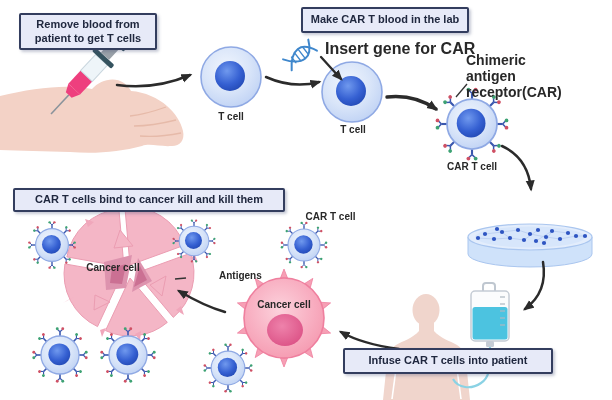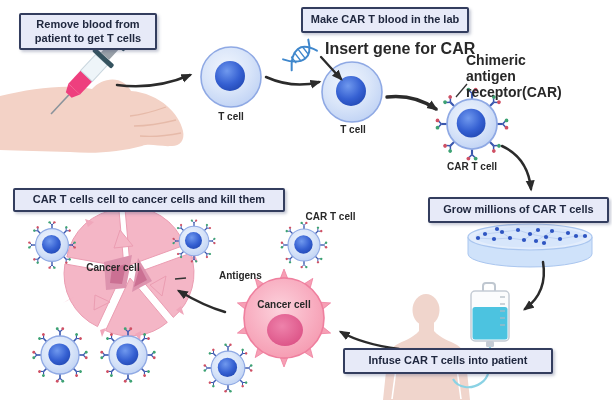--- a/index.html
+++ b/index.html
@@ -222,23 +222,22 @@
   <use href="#carTDef" transform="translate(52,245) scale(0.82)"></use>
   <use href="#carTDef" transform="translate(194,241) scale(0.74)"></use>
   <use href="#carTDef" transform="translate(304,245) scale(0.80)"></use>
   <use href="#carTDef" transform="translate(228,368) scale(0.84)"></use>
   <use href="#carTDef" transform="translate(60,355) scale(0.95)"></use>
   <use href="#carTDef" transform="translate(128,355) scale(0.95)"></use>
 </svg>
 
 <div class="lblbox" style="left:19px;top:13px;width:138px;height:37px;">Remove blood from patient to get T cells</div>
 <div class="lblbox" style="left:301px;top:7px;width:168px;height:26px;">Make CAR T blood in the lab</div>
-<div class="lblbox" style="left:428px;top:197px;width:181px;height:26px;">Grow millions of CAR T cells</div>
 <div class="lblbox" style="left:343px;top:348px;width:210px;height:26px;">Infuse CAR T cells into patient</div>
-<div class="lblbox" style="left:13px;top:188px;width:272px;height:24px;">CAR T cells cell to cancer cells and kill them</div>
+<div class="lblbox" style="left:13px;top:188px;width:272px;height:24px;">CAR T cells bind to cancer kill and kill them</div>
 
 <div class="ann center" style="left:196px;top:111px;width:70px;">T cell</div>
 <div class="ann center" style="left:318px;top:124px;width:70px;">T cell</div>
 <div class="ann" style="left:325px;top:40px;font-size:16px;">Insert gene for CAR</div>
 <div class="ann wrap" style="left:466px;top:52px;width:112px;">Chimeric antigen receptor(CAR)</div>
 <div class="ann center" style="left:430px;top:161px;width:84px;">CAR T cell</div>
 <div class="ann center" style="left:288px;top:211px;width:85px;">CAR T cell</div>
 <div class="ann center" style="left:68px;top:262px;width:90px;">Cancer cell</div>
 <div class="ann center" style="left:239px;top:299px;width:90px;">Cancer cell</div>
 <div class="ann" style="left:189px;top:270px;margin-left:30px;">Antigens</div>

